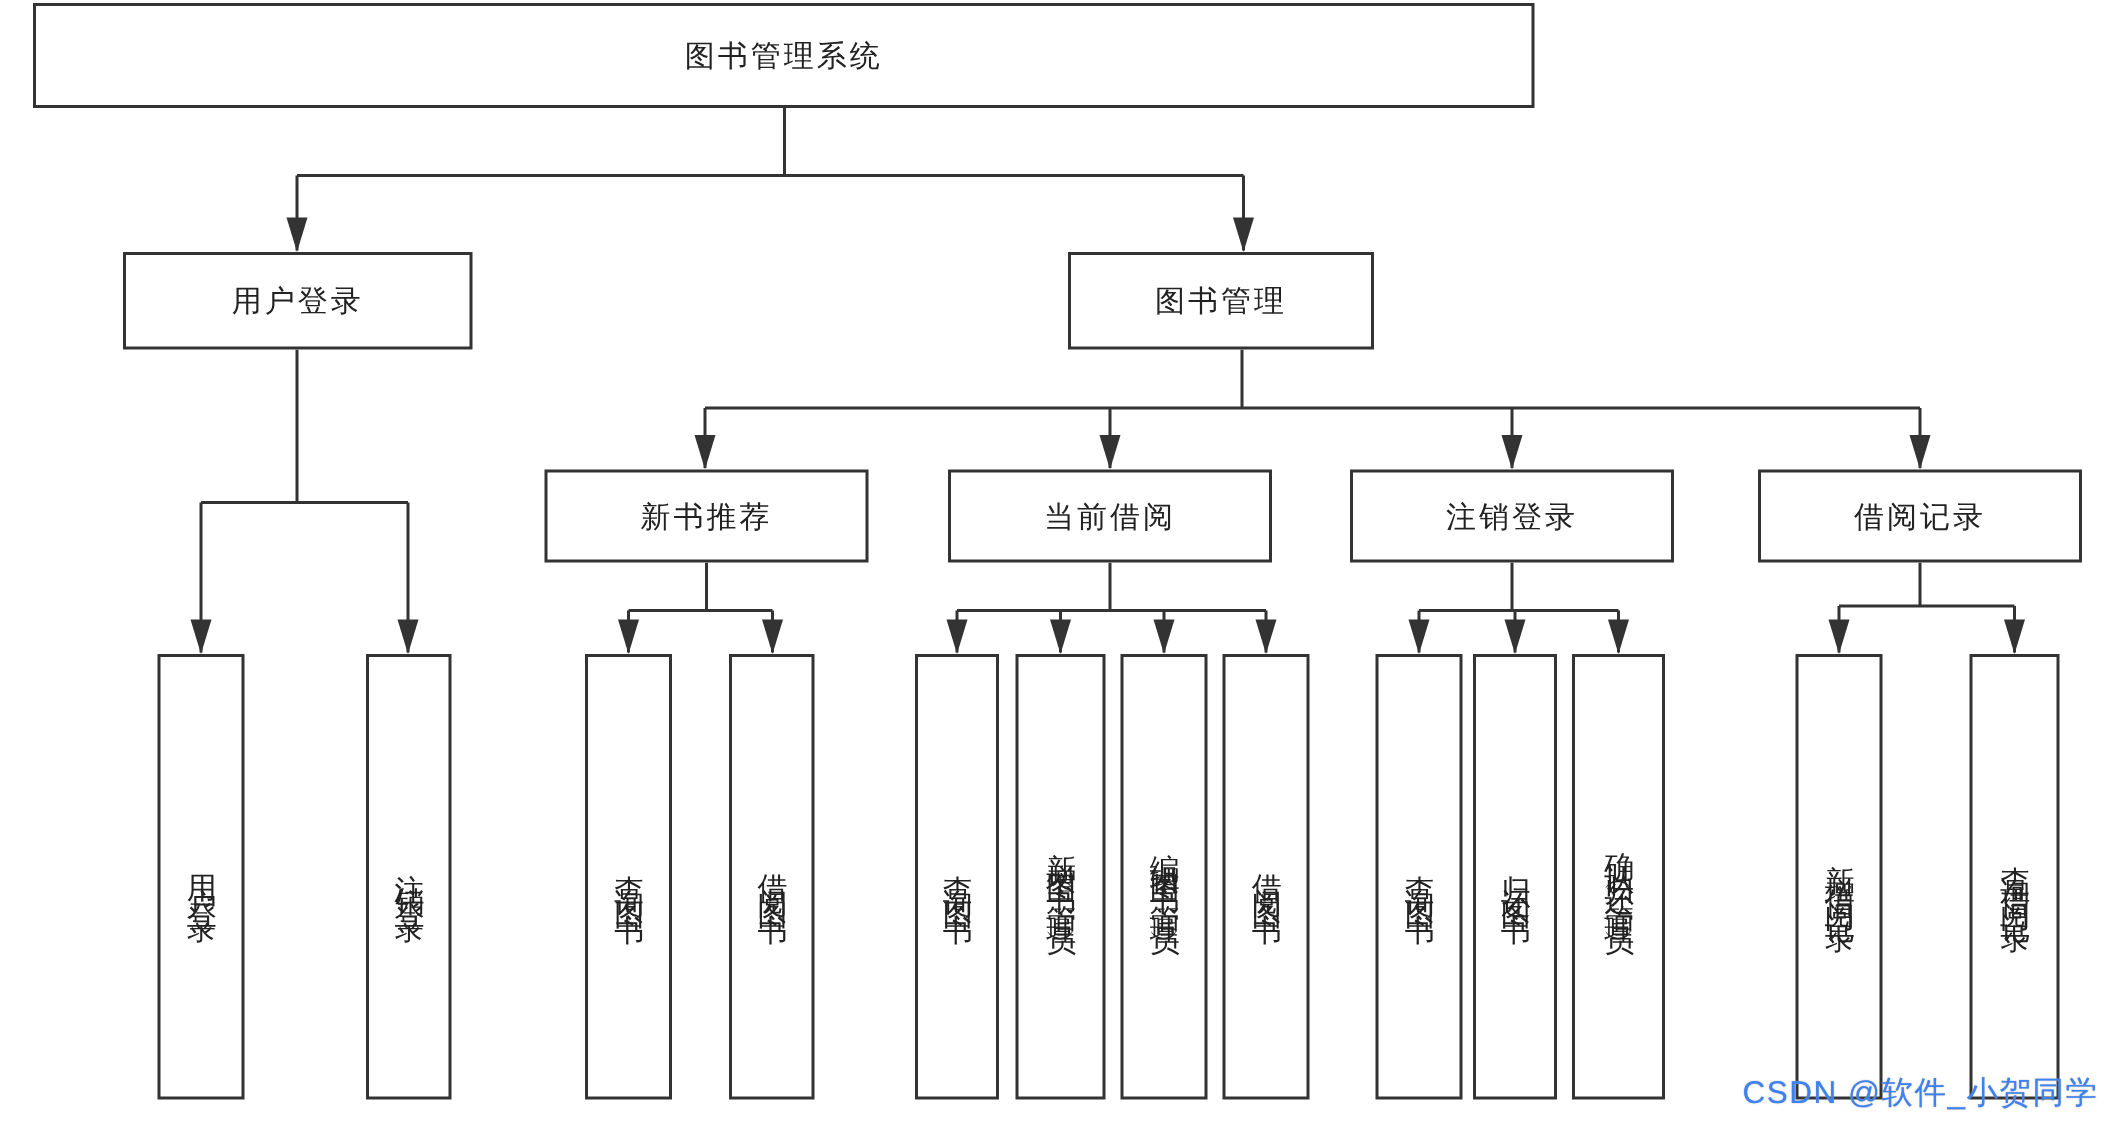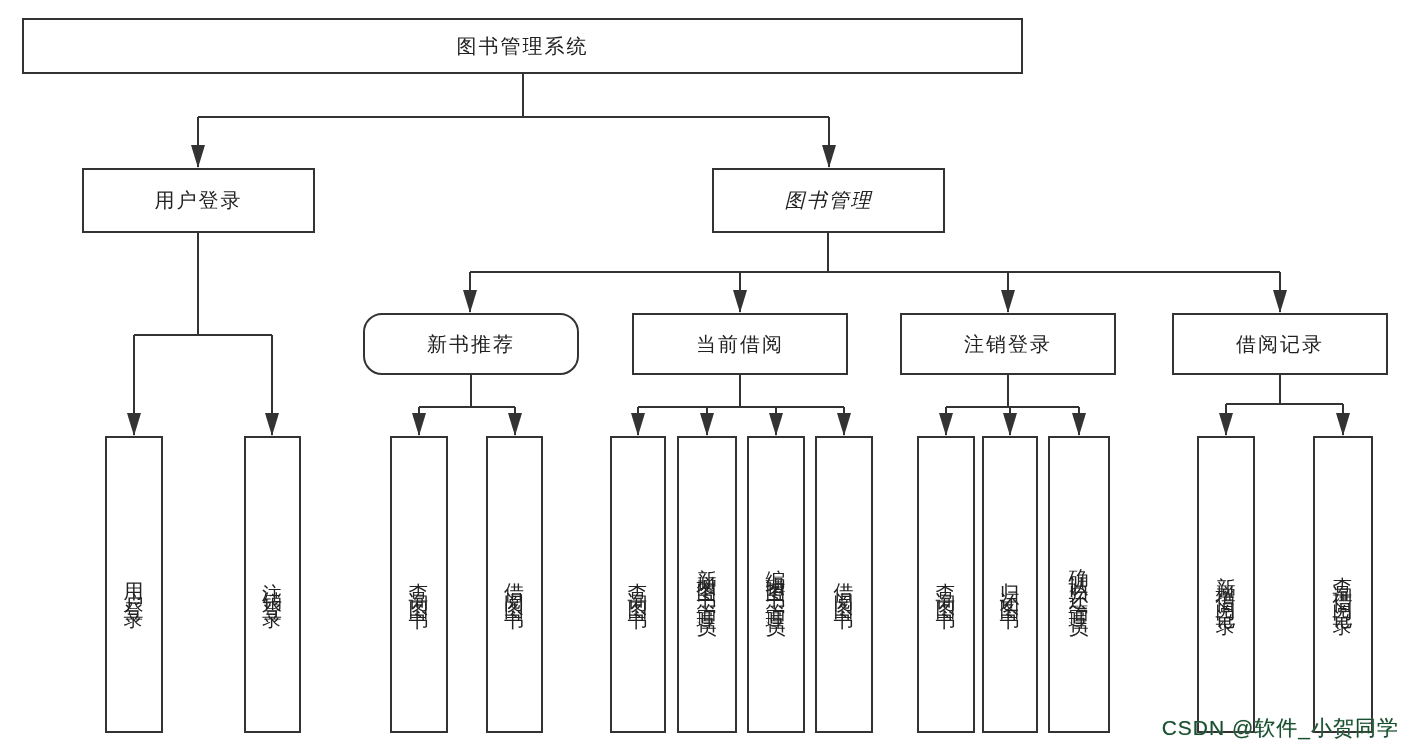--- a/index.html
+++ b/index.html
@@ -23,21 +23,21 @@
     border: 2px solid #333333;
     background: #ffffff;
     display: flex;
     align-items: center;
     justify-content: center;
     font-size: 20px;
     letter-spacing: 2px;
     color: #222222;
     white-space: nowrap;
   }
-  .root { left: 22px; top: 18px; width: 1001px; height: 56px; }
+  .root { left: 22px; top: 2px; width: 1001px; height: 70px; }
   .lvl2 { top: 168px; height: 65px; }
   .lvl3 { top: 313px; height: 62px; width: 216px; }
   .vnode {
     position: absolute;
     top: 436px;
     height: 297px;
     box-sizing: border-box;
     border: 2px solid #333333;
     background: #ffffff;
     display: flex;
@@ -49,21 +49,21 @@
     letter-spacing: 9px;
     color: #222222;
     line-height: 1;
   }
   .watermark {
     position: absolute;
     right: 6px;
     bottom: 5px;
     font-size: 21px;
     letter-spacing: 1px;
-    color: #14532d;
+    color: #3b82f6;
     text-shadow: 0 0 1px #9a9a9a;
     white-space: nowrap;
   }
 </style>
 </head>
 <body>
 
 <div class="stage">
 
   <svg class="connectors" viewBox="0 0 1405 747" xmlns="http://www.w3.org/2000/svg">
@@ -97,23 +97,23 @@
         <use href="#ah" x="1010" y="436"></use>
       <use href="#ah" x="1079" y="436"></use>
         <use href="#ah" x="1226" y="436"></use>
       <use href="#ah" x="1343" y="436"></use>
     </g>
   </svg>
 
   <div class="hnode root">图书管理系统</div>
 
   <div class="hnode lvl2" style="left:82px;width:233px;">用户登录</div>
-  <div class="hnode lvl2" style="left:712px;width:233px;font-style:italic;">图书管理</div>
+  <div class="hnode lvl2" style="left:712px;width:204px;">图书管理</div>
 
-  <div class="hnode lvl3" style="left:363px;border-radius:19px;">新书推荐</div>
+  <div class="hnode lvl3" style="left:363px;">新书推荐</div>
   <div class="hnode lvl3" style="left:632px;">当前借阅</div>
   <div class="hnode lvl3" style="left:900px;">注销登录</div>
   <div class="hnode lvl3" style="left:1172px;">借阅记录</div>
 
   <div class="vnode" style="left:105px;width:58px;">用户登录</div>
   <div class="vnode" style="left:244px;width:57px;">注销登录</div>
 
   <div class="vnode" style="left:390px;width:58px;">查询图书</div>
   <div class="vnode" style="left:486px;width:57px;">借阅图书</div>
 

